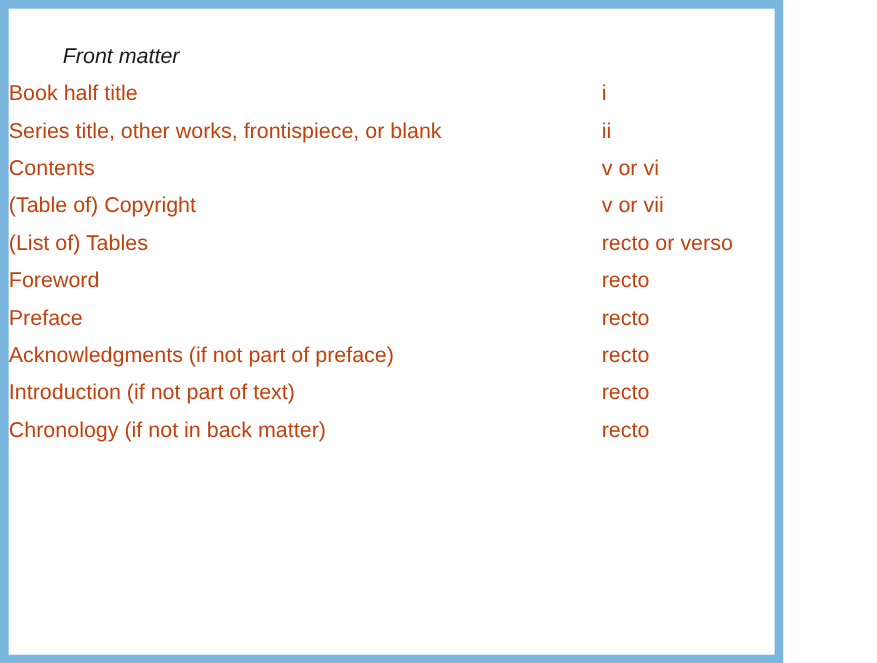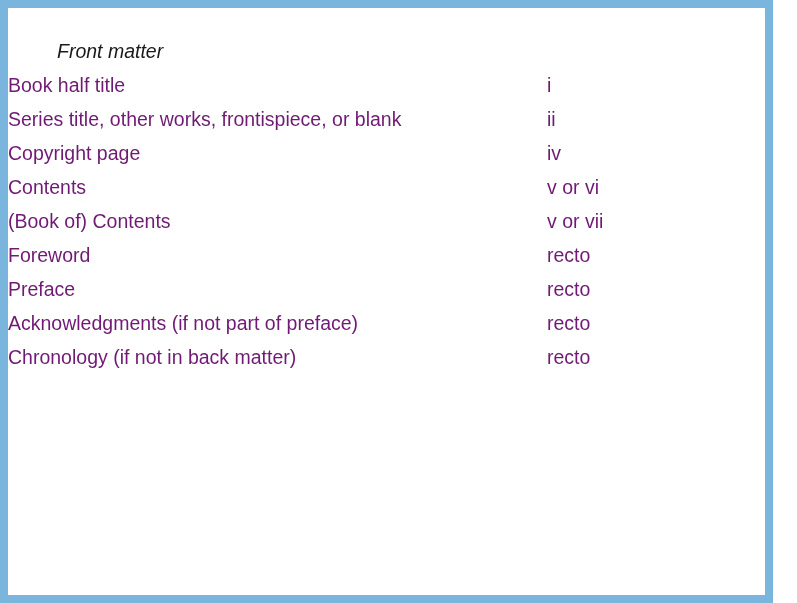--- a/index.html
+++ b/index.html
@@ -9,21 +9,21 @@
   }
   body {
     width: 797px;
     height: 603px;
     overflow: hidden;
     font-family: "Liberation Sans", sans-serif;
   }
 
   #frame {
     box-sizing: border-box;
-    width: 773px;
+    width: 712px;
     height: 603px;
     border: 8px solid #79b5dc;
     background: #ffffff;
     position: relative;
   }
 
   #sheet {
     box-sizing: border-box;
     width: 100%;
     height: 100%;
@@ -45,21 +45,21 @@
     width: 100%;
     table-layout: fixed;
   }
 
   table.matter-table td {
     padding: 0;
     vertical-align: baseline;
     line-height: 34px;
     height: 34px;
     font-size: 19.5px;
-    color: #701a75;
+    color: #c2410c;
     white-space: nowrap;
     overflow: hidden;
   }
 
   td.col-label {
     width: 539px;
     padding-left: 49px;
   }
 
   td.col-page {
@@ -79,44 +79,48 @@
       <tbody>
         <tr>
           <td class="col-label">Book half title</td>
           <td class="col-page">i</td>
         </tr>
         <tr>
           <td class="col-label">Series title, other works, frontispiece, or blank</td>
           <td class="col-page">ii</td>
         </tr>
         <tr>
-          <td class="col-label">Copyright page</td>
-          <td class="col-page">iv</td>
-        </tr>
-        <tr>
           <td class="col-label">Contents</td>
           <td class="col-page">v or vi</td>
         </tr>
         <tr>
-          <td class="col-label">(Book of) Contents</td>
+          <td class="col-label">(Table of) Copyright</td>
           <td class="col-page">v or vii</td>
+        </tr>
+        <tr>
+          <td class="col-label">(List of) Tables</td>
+          <td class="col-page">recto or verso</td>
         </tr>
         <tr>
           <td class="col-label">Foreword</td>
           <td class="col-page">recto</td>
         </tr>
         <tr>
           <td class="col-label">Preface</td>
           <td class="col-page">recto</td>
         </tr>
         <tr>
           <td class="col-label">Acknowledgments (if not part of preface)</td>
           <td class="col-page">recto</td>
         </tr>
         <tr>
+          <td class="col-label">Introduction (if not part of text)</td>
+          <td class="col-page">recto</td>
+        </tr>
+        <tr>
           <td class="col-label">Chronology (if not in back matter)</td>
           <td class="col-page">recto</td>
         </tr>
       </tbody>
     </table>
 
   </div>
 </div>
 
 </body></html>

